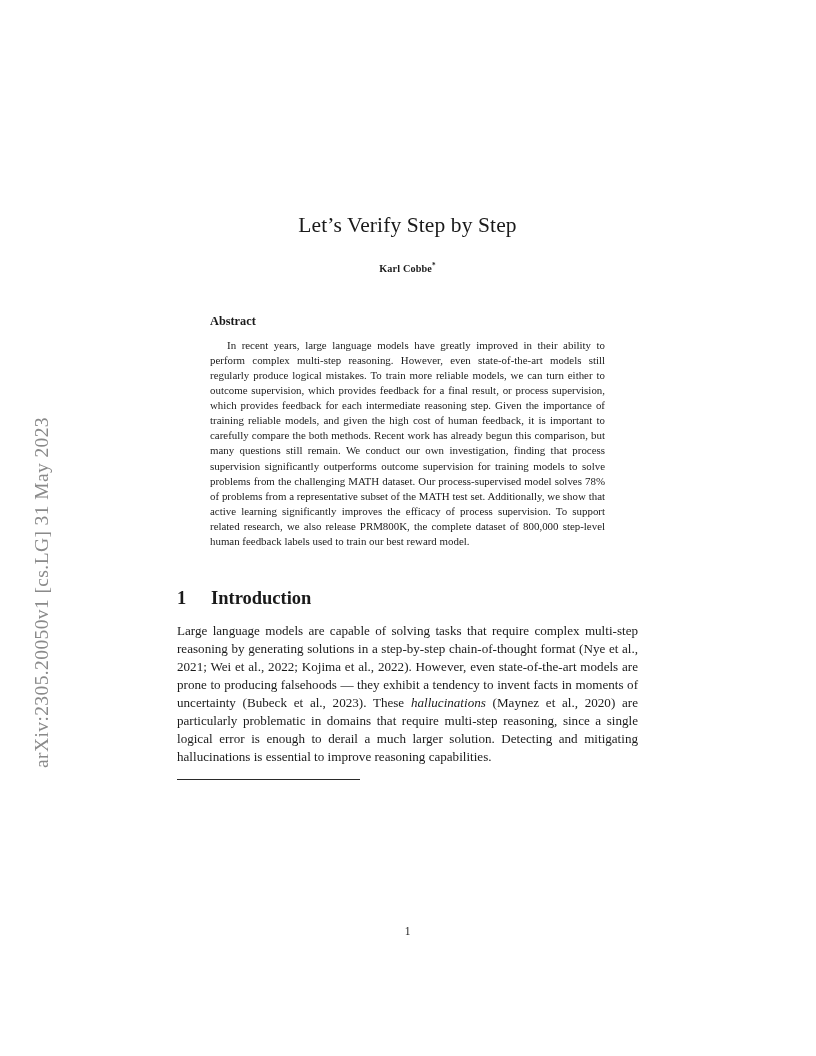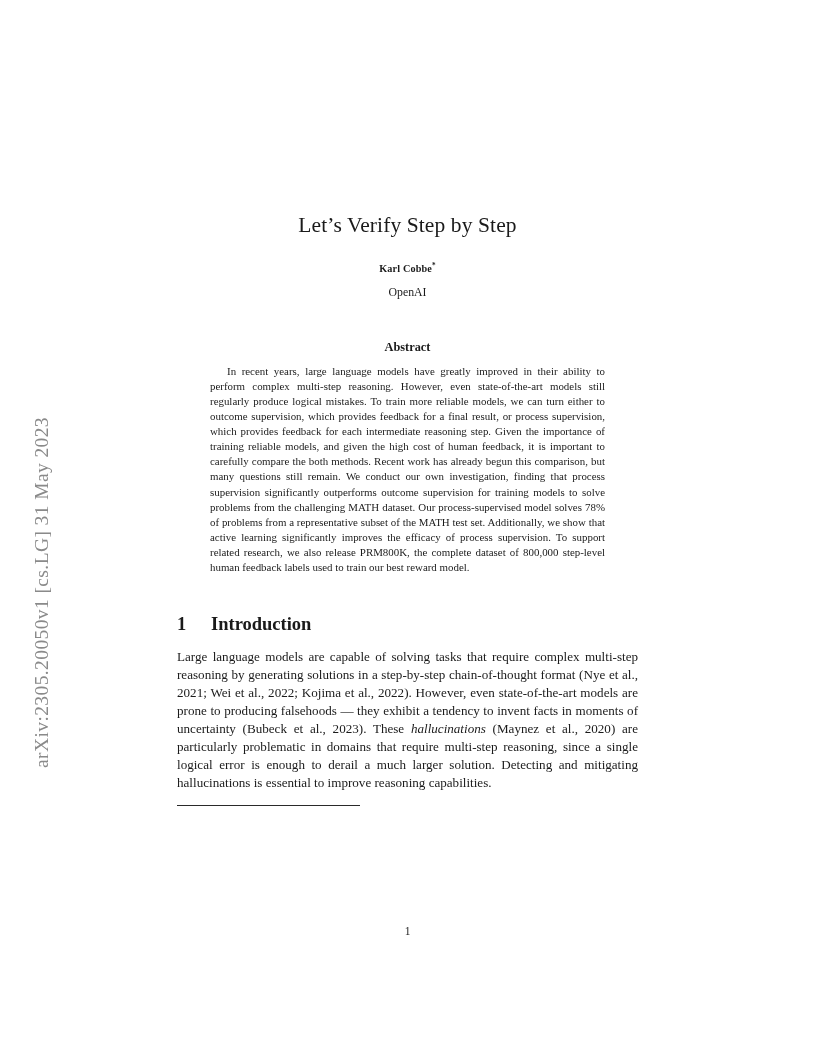--- a/index.html
+++ b/index.html
@@ -81,21 +81,20 @@
     font-size: 11.8px;
     margin-top: 11px;
   }
 
   
   .abstract-wrap {
     margin: 0 33px;
     margin-top: 40px;
   }
   .abstract-heading {
-    text-align: center;
     font-weight: bold;
     font-size: 12.3px;
     margin-bottom: 9px;
   }
   .abstract-body {
     font-size: 10.9px;
     line-height: 1.385;
     text-align: justify;
     text-justify: inter-word;
     text-indent: 17px;
@@ -157,21 +156,20 @@
 <div class="page">
 
   <h1 class="title">Let’s Verify Step by Step</h1>
 
   <div class="authors">
     <div class="author-row row3">
       <span class="author"><span>Karl Cobbe</span><sup>*</sup></span>
     </div>
   </div>
 
-  <div class="affiliation">OpenAI</div>
 
   <div class="abstract-wrap">
     <div class="abstract-heading">Abstract</div>
     <div class="abstract-body">In recent years, large language models have greatly improved in their ability to perform complex multi-step reasoning. However, even state-of-the-art models still regularly produce logical mistakes. To train more reliable models, we can turn either to outcome supervision, which provides feedback for a final result, or process supervision, which provides feedback for each intermediate reasoning step. Given the importance of training reliable models, and given the high cost of human feedback, it is important to carefully compare the both methods. Recent work has already begun this comparison, but many questions still remain. We conduct our own investigation, finding that process supervision significantly outperforms outcome supervision for training models to solve problems from the challenging MATH dataset. Our process-supervised model solves 78% of problems from a representative subset of the MATH test set. Additionally, we show that active learning significantly improves the efficacy of process supervision. To support related research, we also release PRM800K, the complete dataset of 800,000 step-level human feedback labels used to train our best reward model.</div>
   </div>
 
   <div class="section-heading">
     <span class="section-number">1</span>
     <span>Introduction</span>
   </div>

